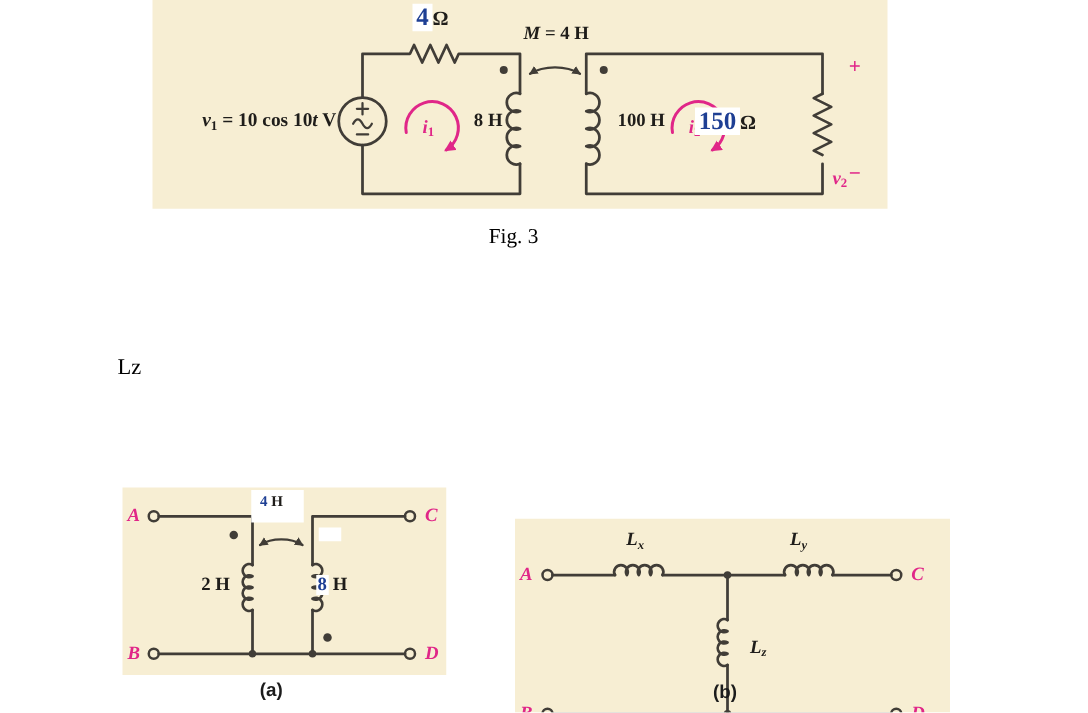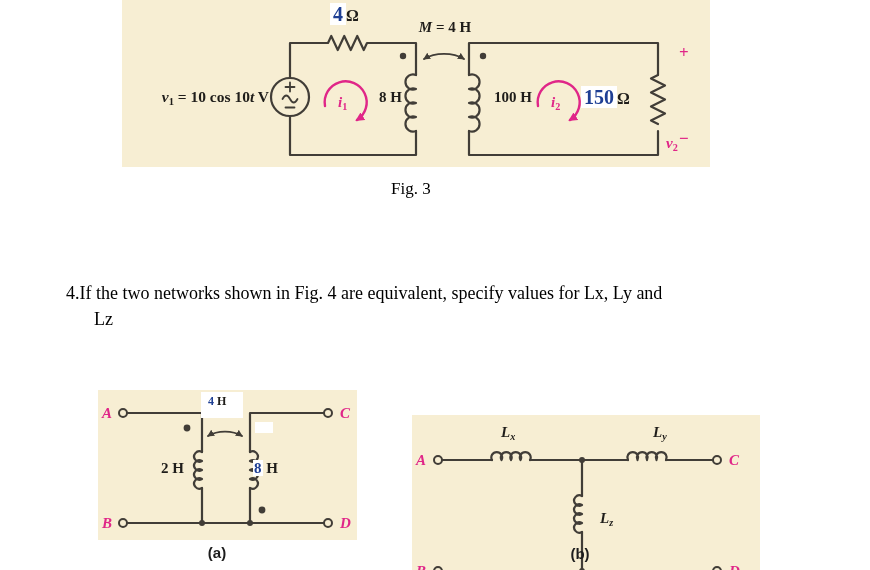--- a/index.html
+++ b/index.html
@@ -71,31 +71,30 @@
     <div class="lbl" style="left:208px;top:3px;font-size:20px;"><span class="hl">4</span><span style="font-size:16px;">Ω</span></div>
 
     <div class="lbl" style="left:288px;top:19px;width:70px;text-align:center;"><span class="it">M</span><span> = 4 H</span></div>
 
     <div class="lbl" style="left:254px;top:89px;width:26px;text-align:right;">8 H</div>
     <div class="lbl" style="left:372px;top:89px;">100 H</div>
 
     <div class="lbl pink" style="left:216px;top:94px;"><span class="it">i</span><sub>1</sub></div>
     <div class="lbl pink" style="left:429px;top:94px;"><span class="it">i</span><sub>2</sub></div>
 
-    <div class="lbl" style="left:459px;top:86px;font-size:20px;font-family:Liberation Serif, serif;"><span class="hl">150</span><span style="font-size:16px;">Ω</span></div>
+    <div class="lbl" style="left:434px;top:86px;font-size:20px;font-family:Liberation Serif, serif;"><span class="hl">150</span><span style="font-size:16px;">Ω</span></div>
 
     <div class="lbl pink" style="left:557px;top:44px;font-size:17px;">+</div>
     <div class="lbl pink" style="left:544px;top:91px;margin-top:44px;"><span class="it">v</span><sub>2</sub></div>
     <div class="lbl pink" style="left:557px;top:130px;font-size:17px;">−</div>
   </div>
 
   <div class="caption" style="left:391px;top:179px;">Fig. 3</div>
 
   <div class="question">
-    <div>4.If the two networks shown in Fig. 4 are equivalent, specify values for Lx, Ly and</div>
     <div class="l2">Lz</div>
   </div>
 
   <div class="panel" style="left:98px;top:390px;width:259px;height:150px;">
     <svg width="259" height="150" viewBox="0 0 259 150">
       <path class="w" d="M 29 23 H 104 V 62"></path>
       <path class="w" d="M 226 23 H 152 V 62"></path>
       <path class="w" d="M 104 62 a 5.2 5.2 0 1 0 0 9 a 5.2 5.2 0 1 0 0 9 a 5.2 5.2 0 1 0 0 9 a 5.2 5.2 0 1 0 0 9"></path>
       <path class="w" d="M 152 62 a 5.2 5.2 0 1 1 0 9 a 5.2 5.2 0 1 1 0 9 a 5.2 5.2 0 1 1 0 9 a 5.2 5.2 0 1 1 0 9"></path>
       <path class="w" d="M 104 98 V 133"></path>
@@ -141,21 +140,21 @@
       <path class="w" d="M 30 156 H 301"></path>
       <circle class="node" cx="170" cy="45" r="3"></circle>
       <circle class="node" cx="170" cy="156" r="3"></circle>
       <circle class="term" cx="26" cy="45" r="4"></circle>
       <circle class="term" cx="305" cy="45" r="4"></circle>
       <circle class="term" cx="26" cy="156" r="4"></circle>
       <circle class="term" cx="305" cy="156" r="4"></circle>
     </svg>
 
     <div class="lbl" style="left:89px;top:9px;"><span class="it">L</span><sub class="it">x</sub></div>
-    <div class="lbl" style="left:241px;top:9px;"><span class="it">L</span><sub class="it">y</sub></div>
+    <div class="lbl" style="left:220px;top:9px;"><span class="it">L</span><sub class="it">y</sub></div>
     <div class="lbl" style="left:188px;top:95px;"><span class="it">L</span><sub class="it">z</sub></div>
 
     <div class="lbl pink it" style="left:4px;top:37px;">A</div>
     <div class="lbl pink it" style="left:317px;top:37px;">C</div>
     <div class="lbl pink it" style="left:4px;top:148px;">B</div>
     <div class="lbl pink it" style="left:317px;top:148px;">D</div>
   </div>
 
   <div class="subcap" style="left:560px;top:545px;">(b)</div>
 

